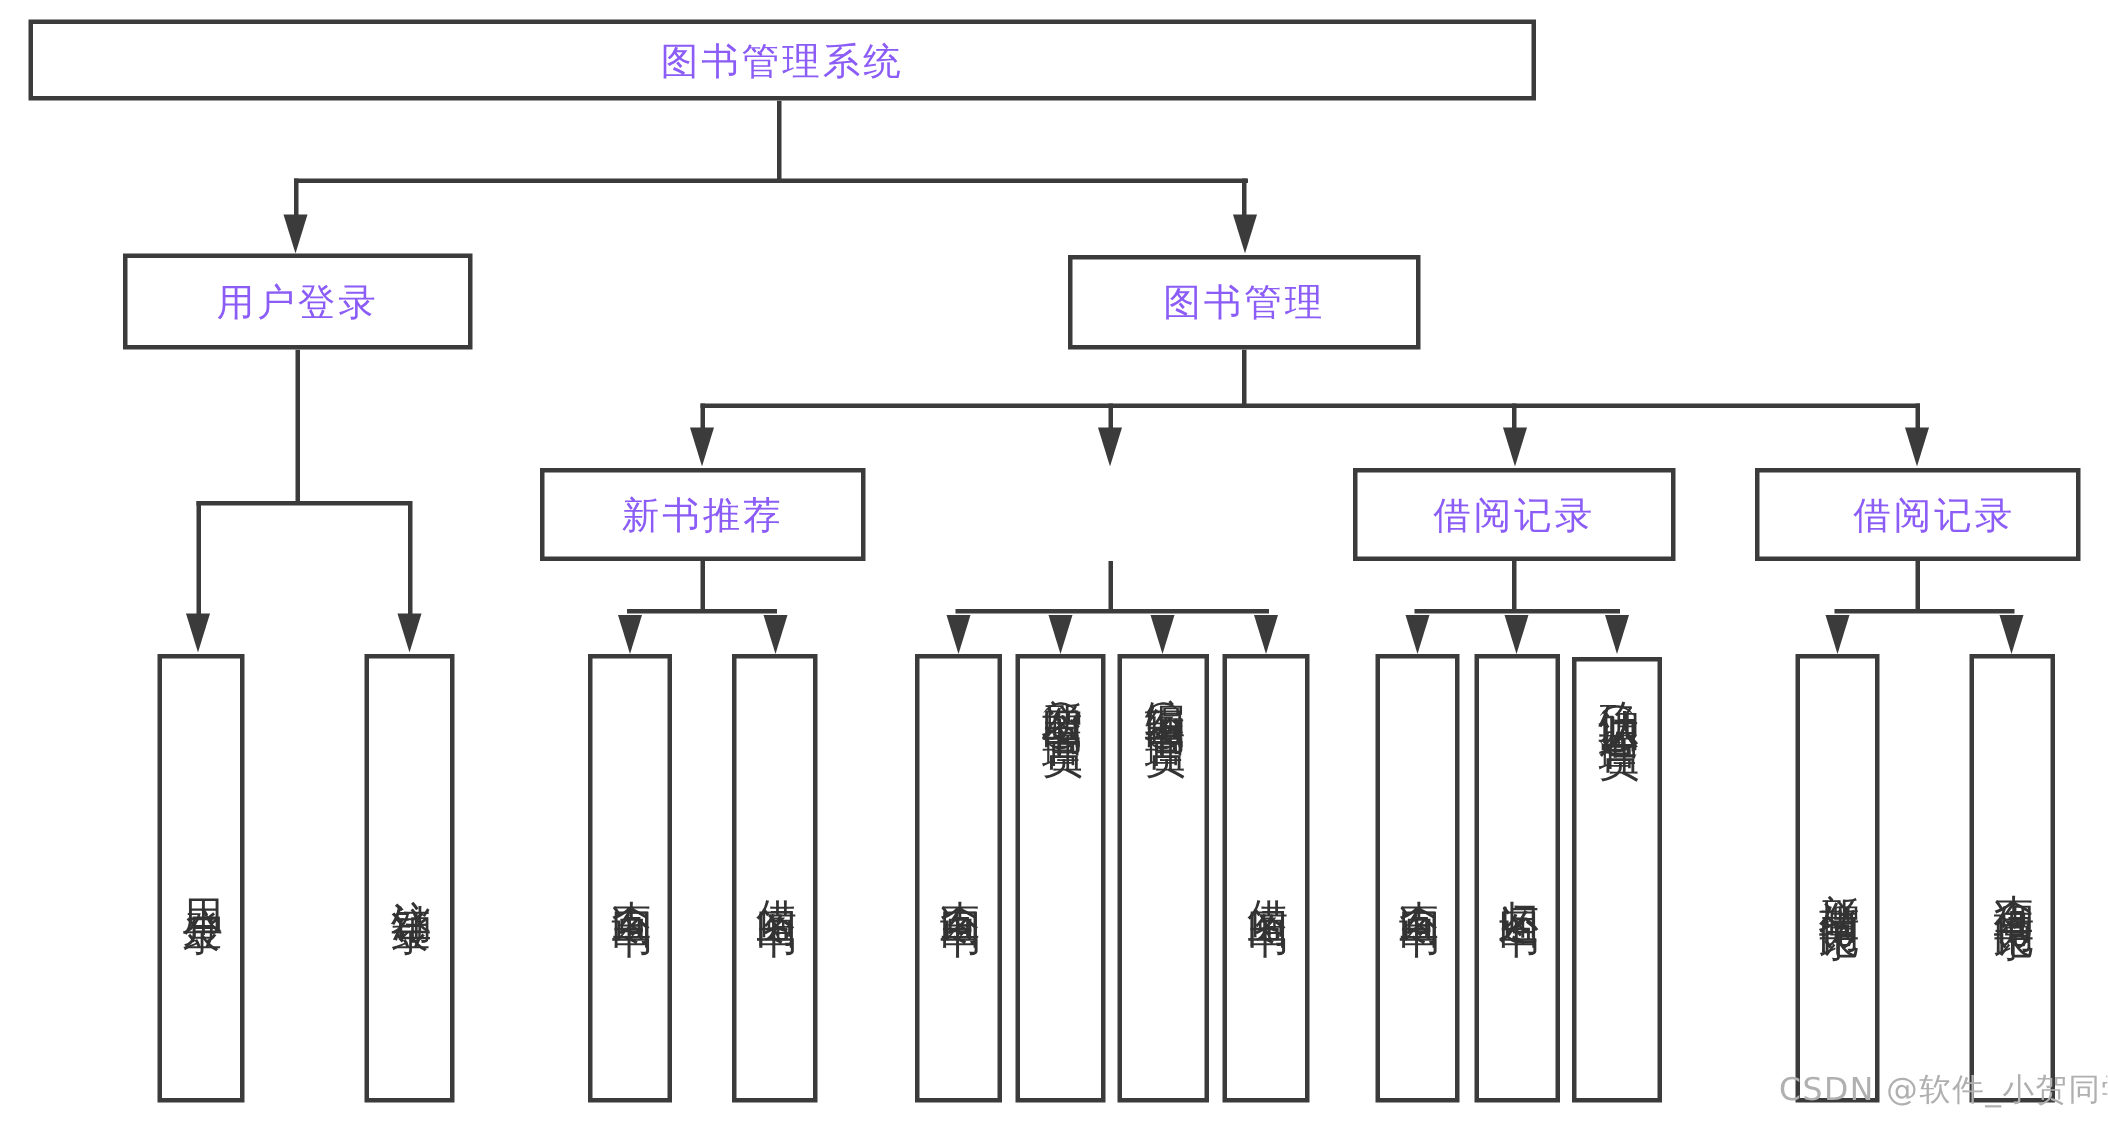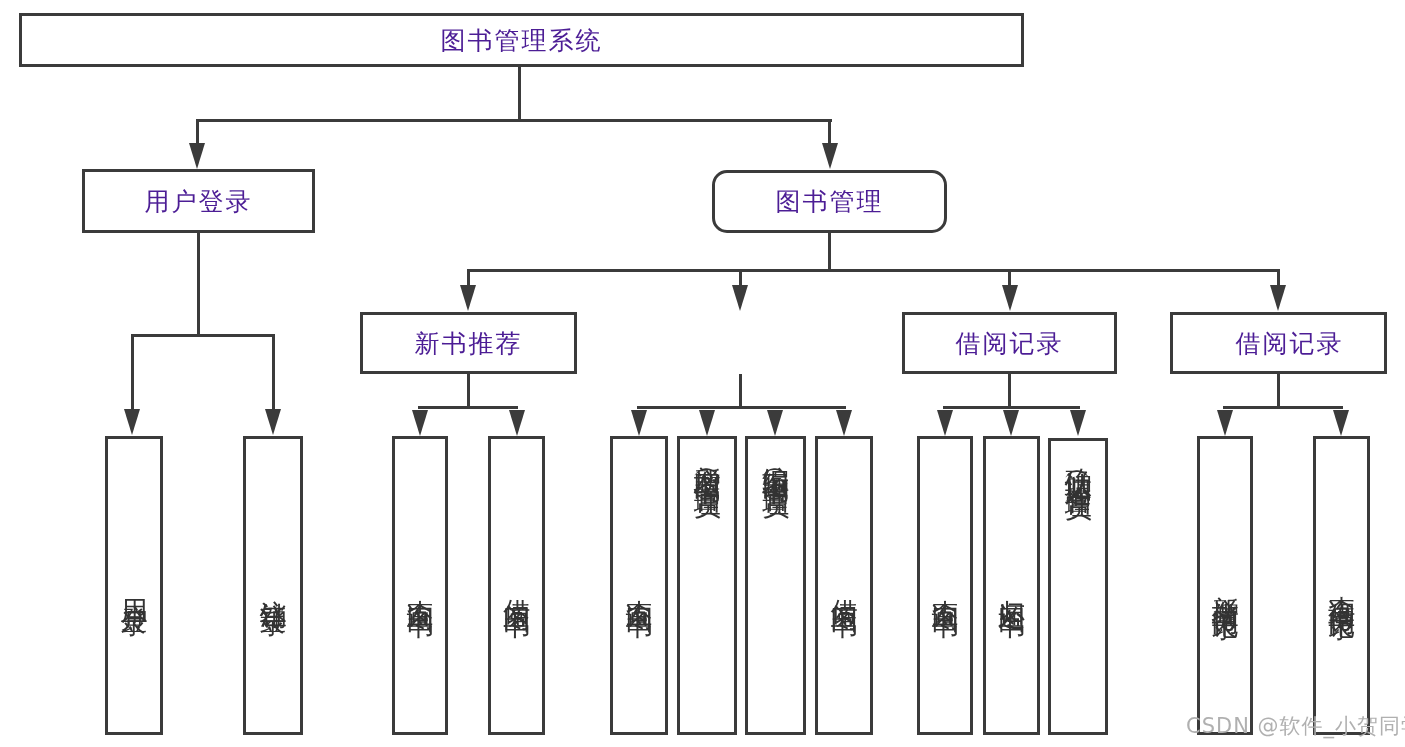--- a/index.html
+++ b/index.html
@@ -5,21 +5,21 @@
   html,body{margin:0;padding:0;background:#ffffff;}
   .canvas{
     position:relative;width:1405px;height:747px;background:#ffffff;overflow:hidden;
     font-family:"DejaVu Sans","Liberation Sans",sans-serif;color:#333333;
   }
   
   .box{
     position:absolute;box-sizing:border-box;background:#ffffff;
     border:3px solid #3b3b3b;display:flex;align-items:center;justify-content:center;
   }
-  .hlabel{font-size:25px;letter-spacing:2px;color:#4c1d95;line-height:1;white-space:nowrap;}
+  .hlabel{font-size:25px;letter-spacing:2px;color:#8b5cf6;line-height:1;white-space:nowrap;}
   .vbox{position:absolute;box-sizing:border-box;background:#ffffff;border:3px solid #3b3b3b;
     display:flex;justify-content:center;align-items:center;}
   .vbox.top{align-items:flex-start;}
   .vbox.top .vlabel{padding-top:5px;}
   .vlabel{writing-mode:vertical-rl;text-orientation:mixed;font-size:27px;line-height:1.05;
     letter-spacing:4px;color:#333333;white-space:nowrap;}
   
   .hl{position:absolute;height:3px;background:#3b3b3b;}
   .vl{position:absolute;width:3px;background:#3b3b3b;}
   .ah{position:absolute;width:0;height:0;border-left:8px solid transparent;
@@ -60,21 +60,21 @@
   <div class="vl" style="left:1277px;top:374px;height:34px;"></div>
   <div class="hl" style="left:1223px;top:406px;width:120px;"></div>
 
   <div class="box" style="left:19px;top:13px;width:1005px;height:54px;">
     <span class="hlabel">图书管理系统</span>
   </div>
 
   <div class="box" style="left:82px;top:169px;width:233px;height:64px;">
     <span class="hlabel">用户登录</span>
   </div>
-  <div class="box" style="left:712px;top:170px;width:235px;height:63px;border-radius:15px;">
+  <div class="box" style="left:712px;top:170px;width:235px;height:63px;">
     <span class="hlabel">图书管理</span>
   </div>
 
   <div class="box" style="left:360px;top:312px;width:217px;height:62px;text-align:right;">
     <span class="hlabel">新书推荐</span>
   </div>
   <div class="box" style="left:902px;top:312px;width:215px;height:62px;">
     <span class="hlabel">借阅记录</span>
   </div>
   <div class="box" style="left:1170px;top:312px;width:217px;height:62px;padding-left:22px;">

